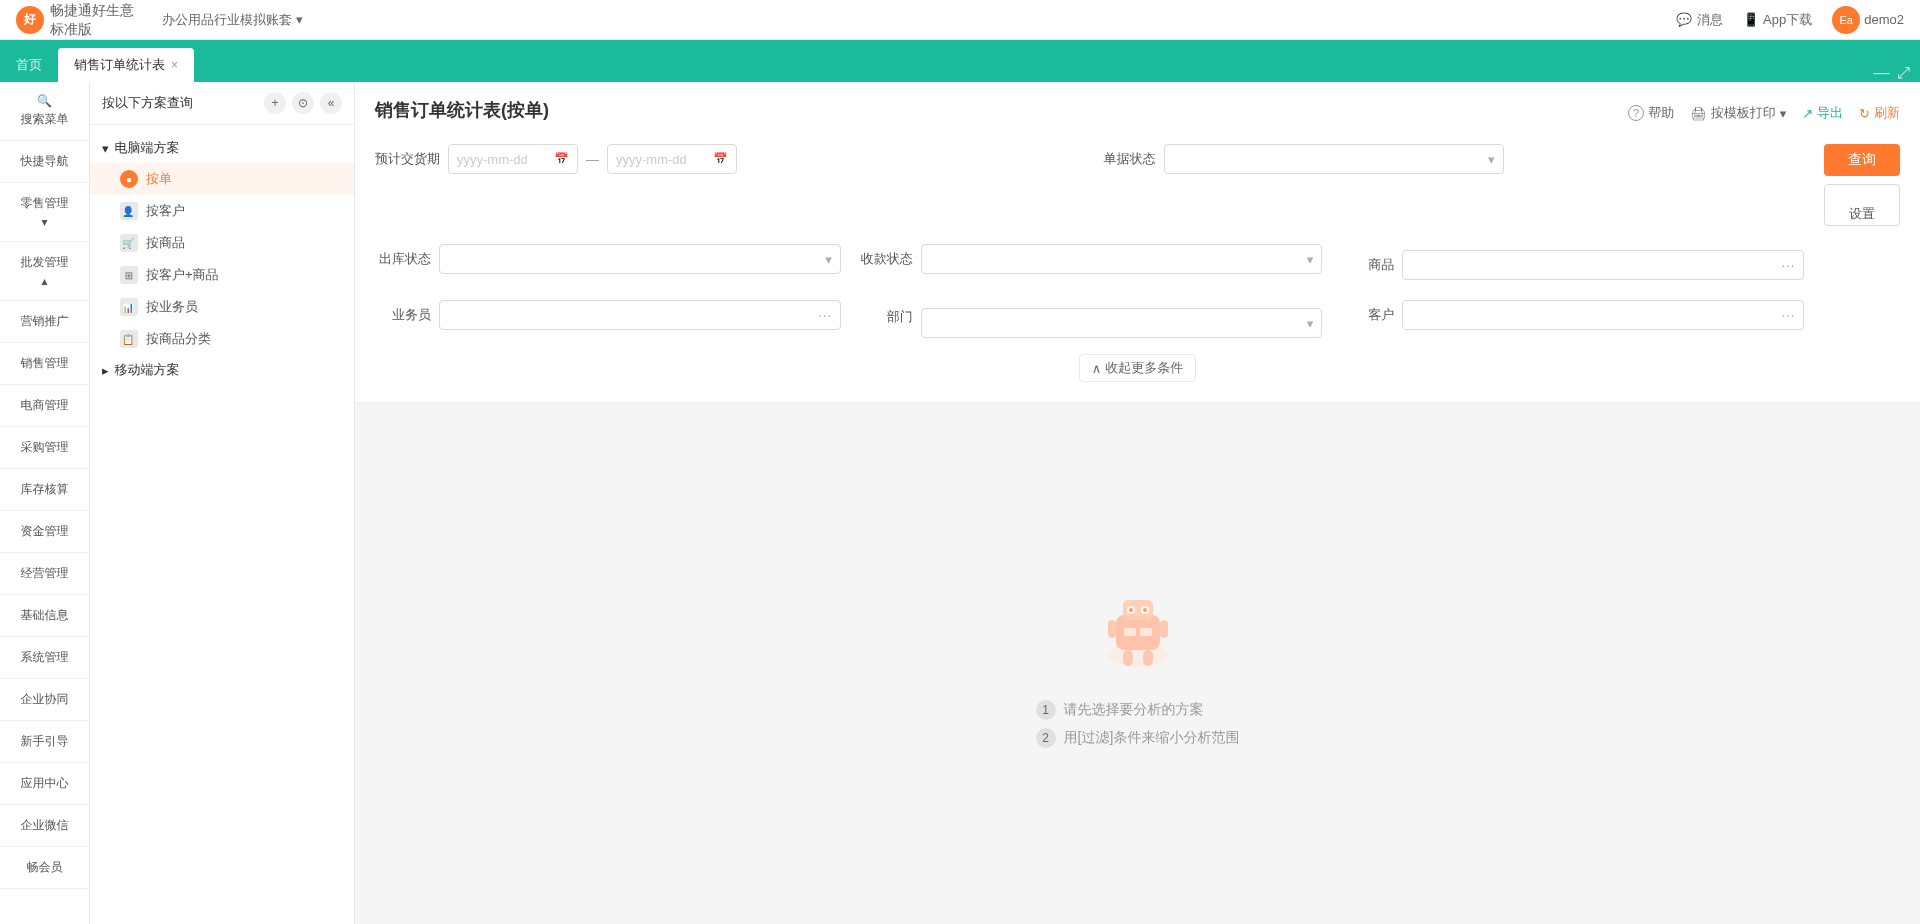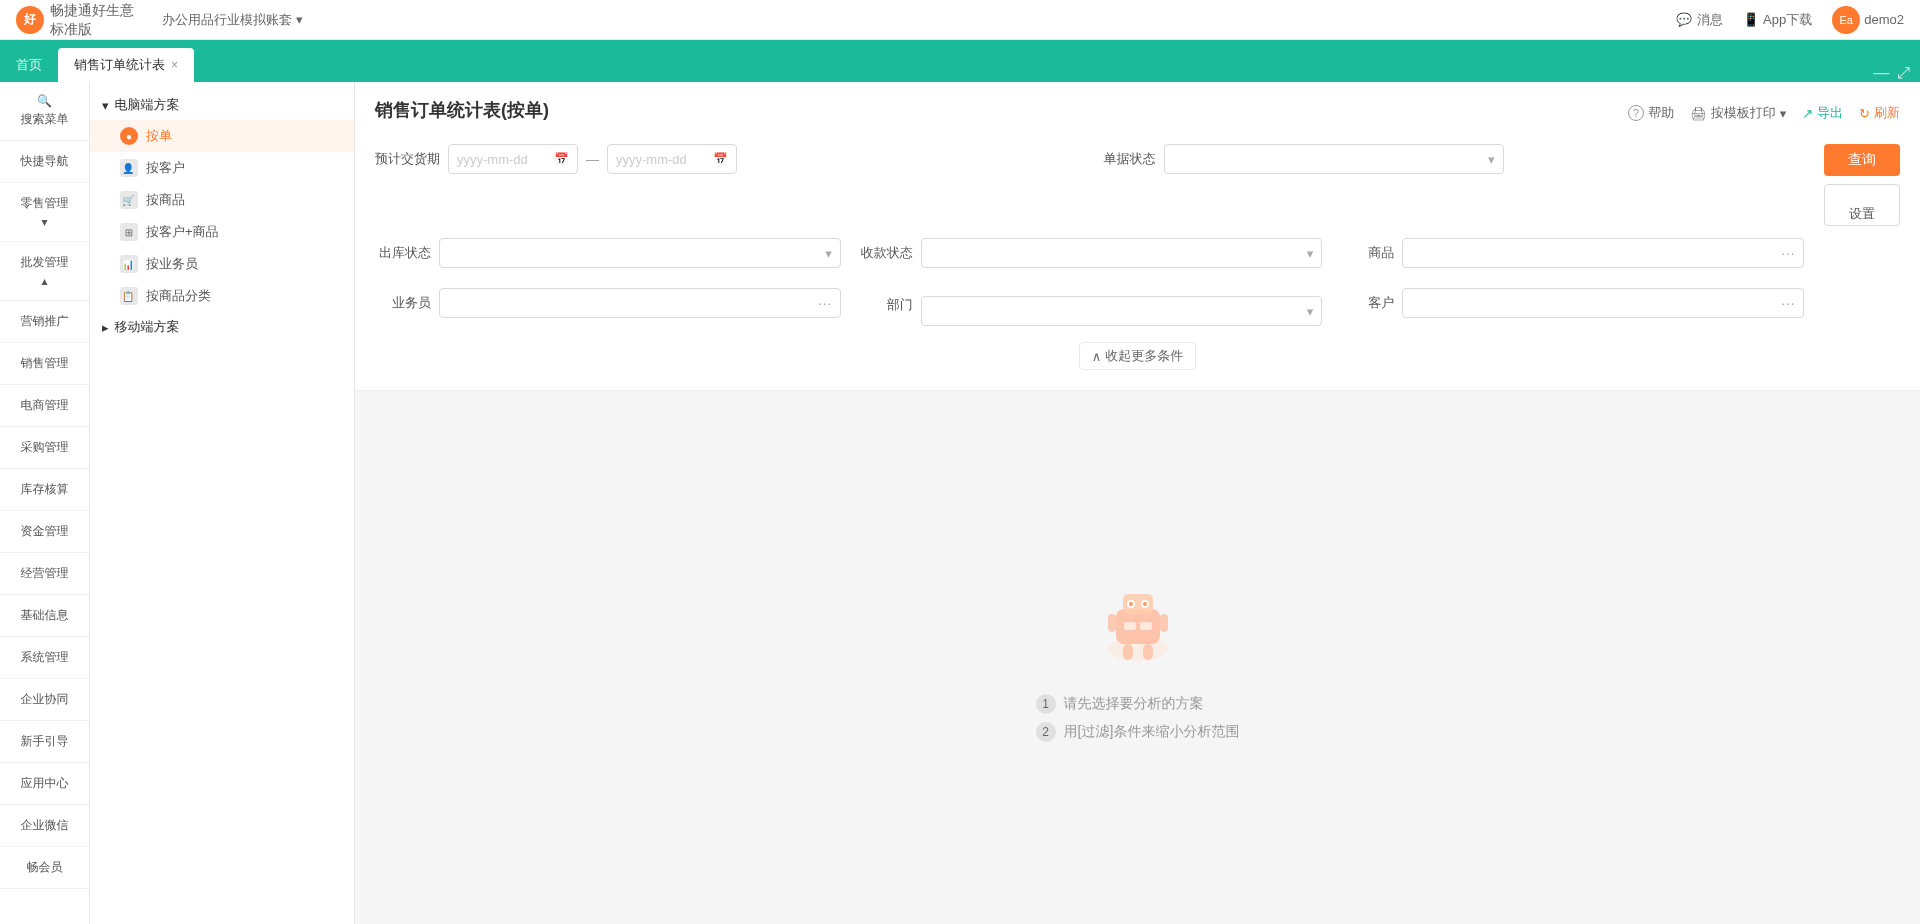--- a/index.html
+++ b/index.html
@@ -190,20 +190,34 @@
       <span>企业微信</span>
     </div>
     <div class="sidebar-item">
       <span>畅会员</span>
     </div>
   </div>
 
   <div class="content-area">
 
     <div class="left-panel">
+      <div class="left-panel-header">
+        <span class="left-panel-title">按以下方案查询</span>
+        <div class="left-panel-icons">
+          <div class="icon-btn">
+            <span>+</span>
+          </div>
+          <div class="icon-btn">
+            <span>⊙</span>
+          </div>
+          <div class="icon-btn">
+            <span>«</span>
+          </div>
+        </div>
+      </div>
       <div class="scheme-list">
         <div class="scheme-group">
           <div class="scheme-group-title">
             <span>▾</span>
             <span>电脑端方案</span>
           </div>
           <div class="scheme-item active">
             <div class="scheme-icon" style="background:#ff7a2f;">●</div>
             <span>按单</span>
           </div>
@@ -299,21 +313,21 @@
             <div class="filter-select" style="flex:1;">
               <span style="margin-left:auto; color:#aaa;">▾</span>
             </div>
           </div>
           <div style="display:flex; align-items:center; gap:8px; flex:1;">
             <span class="filter-label">收款状态</span>
             <div class="filter-select" style="flex:1;">
               <span style="margin-left:auto; color:#aaa;">▾</span>
             </div>
           </div>
-          <div style="display:flex; align-items:center; gap:8px; flex:1;">
+          <div style="display:flex; align-items:center; gap:8px; flex:1;margin-top:12px;">
             <span class="filter-label">商品</span>
             <div class="filter-input-ellipsis" style="flex:1;">
               <span class="ellipsis-btn">···</span>
             </div>
           </div>
 
           <div style="width:80px; flex-shrink:0;"></div>
         </div>
 
         <div style="display:flex; align-items:center; gap:16px; margin-bottom:8px;">

